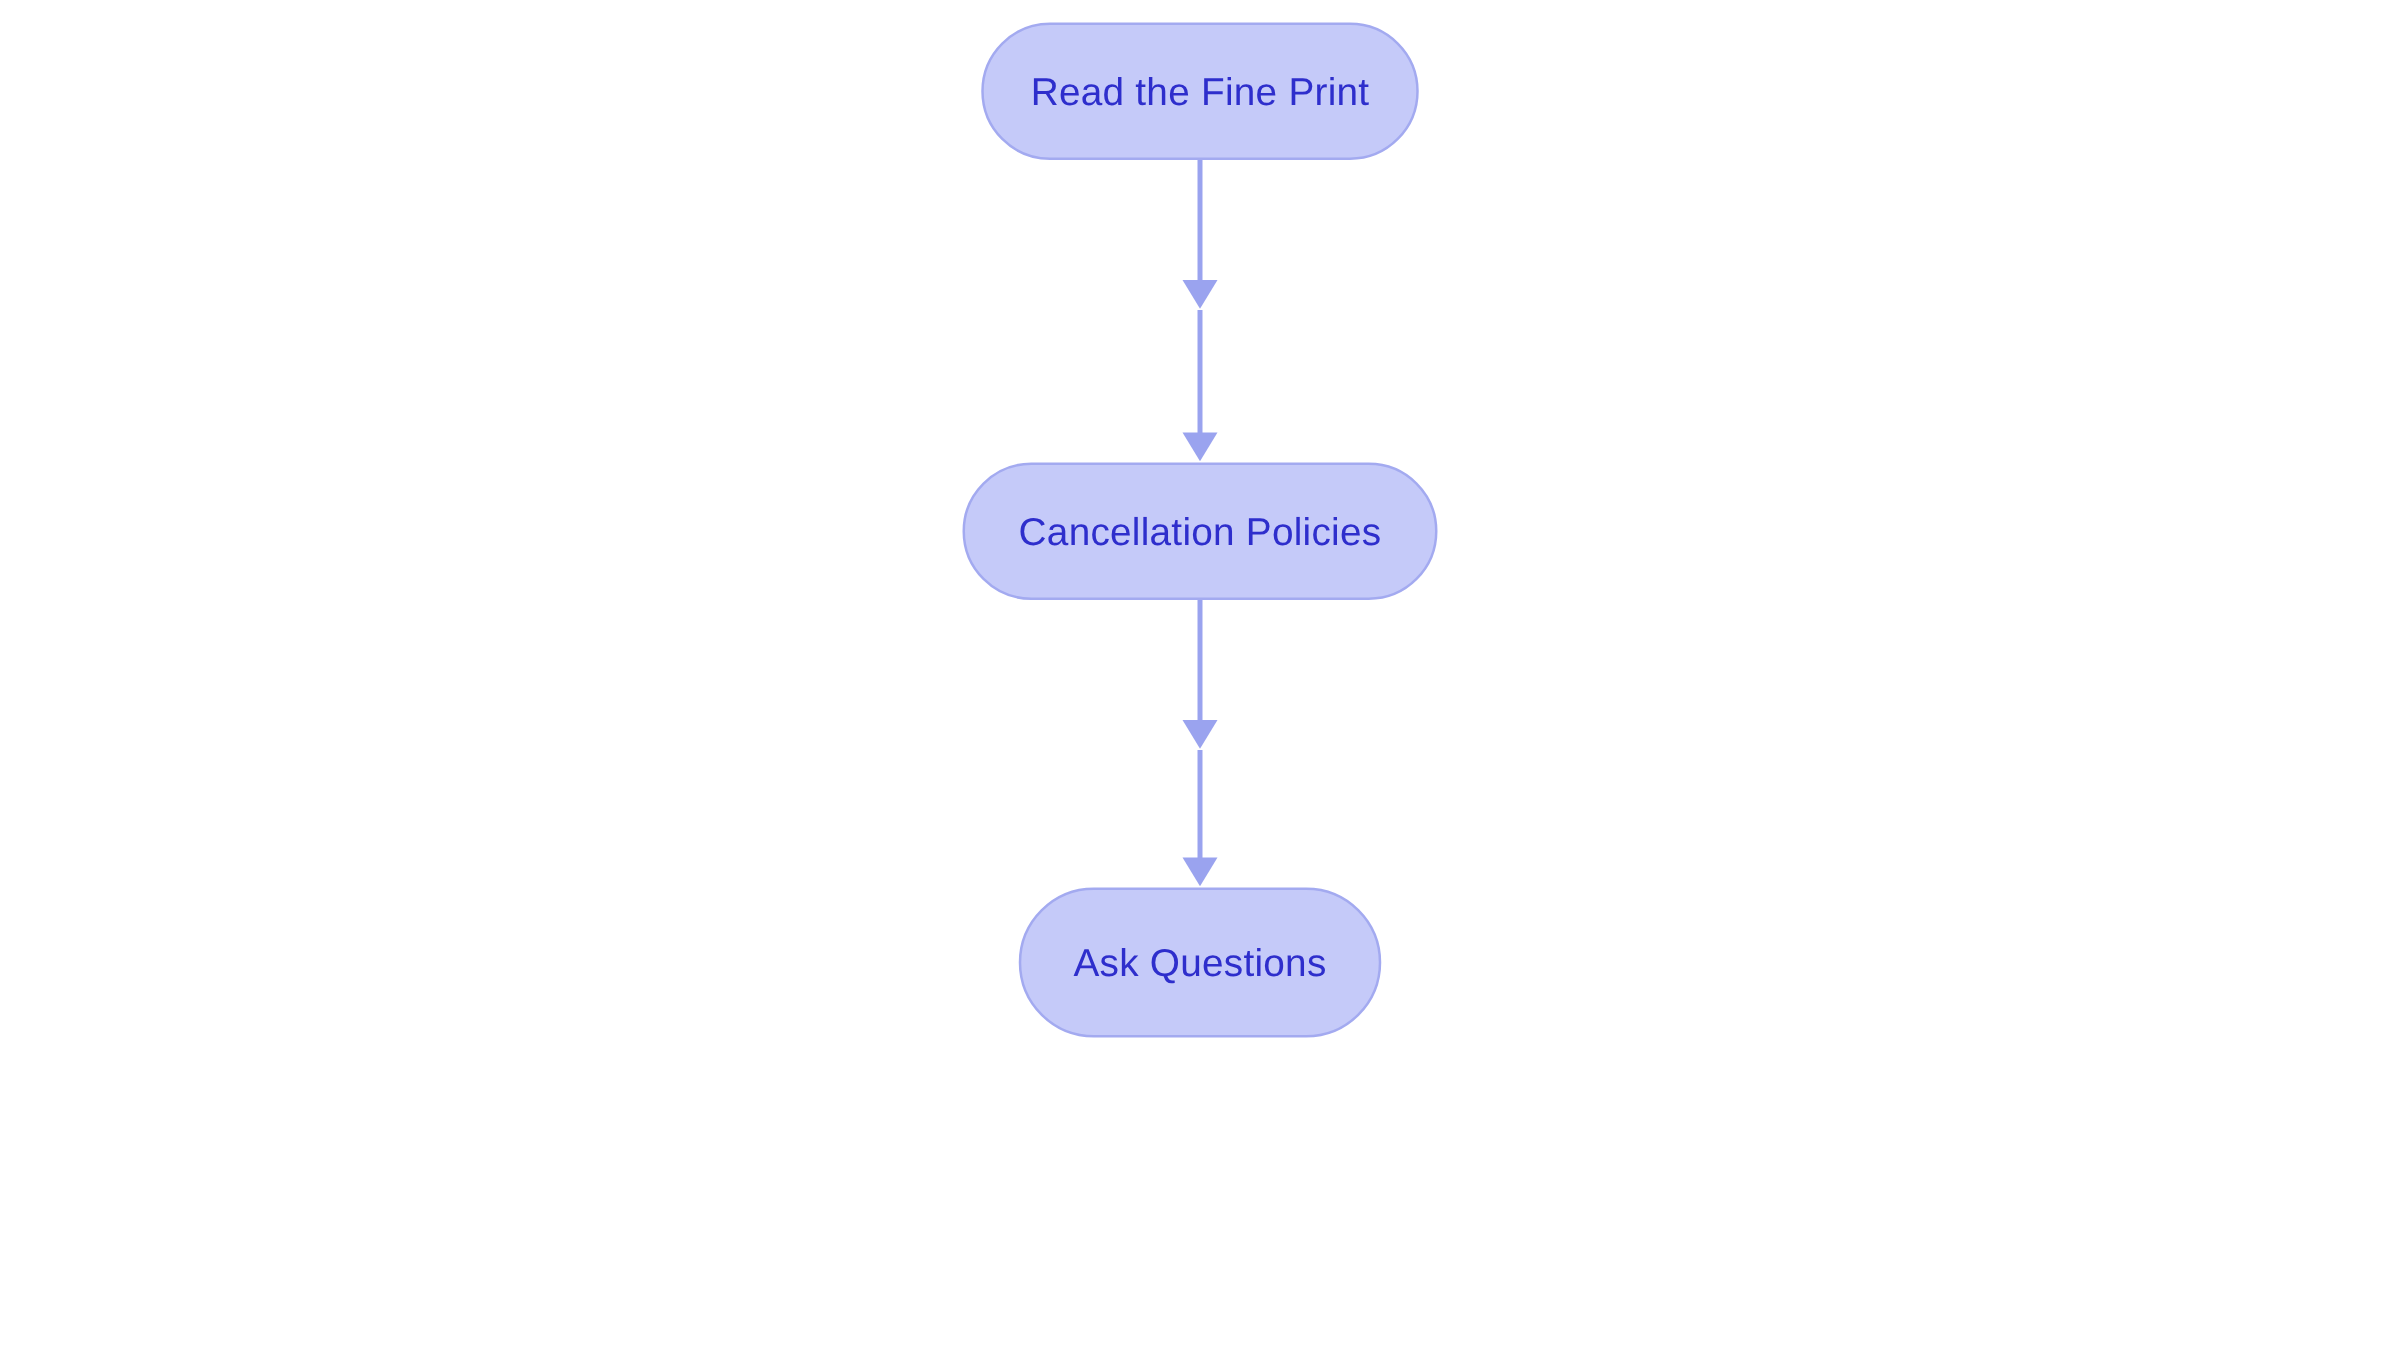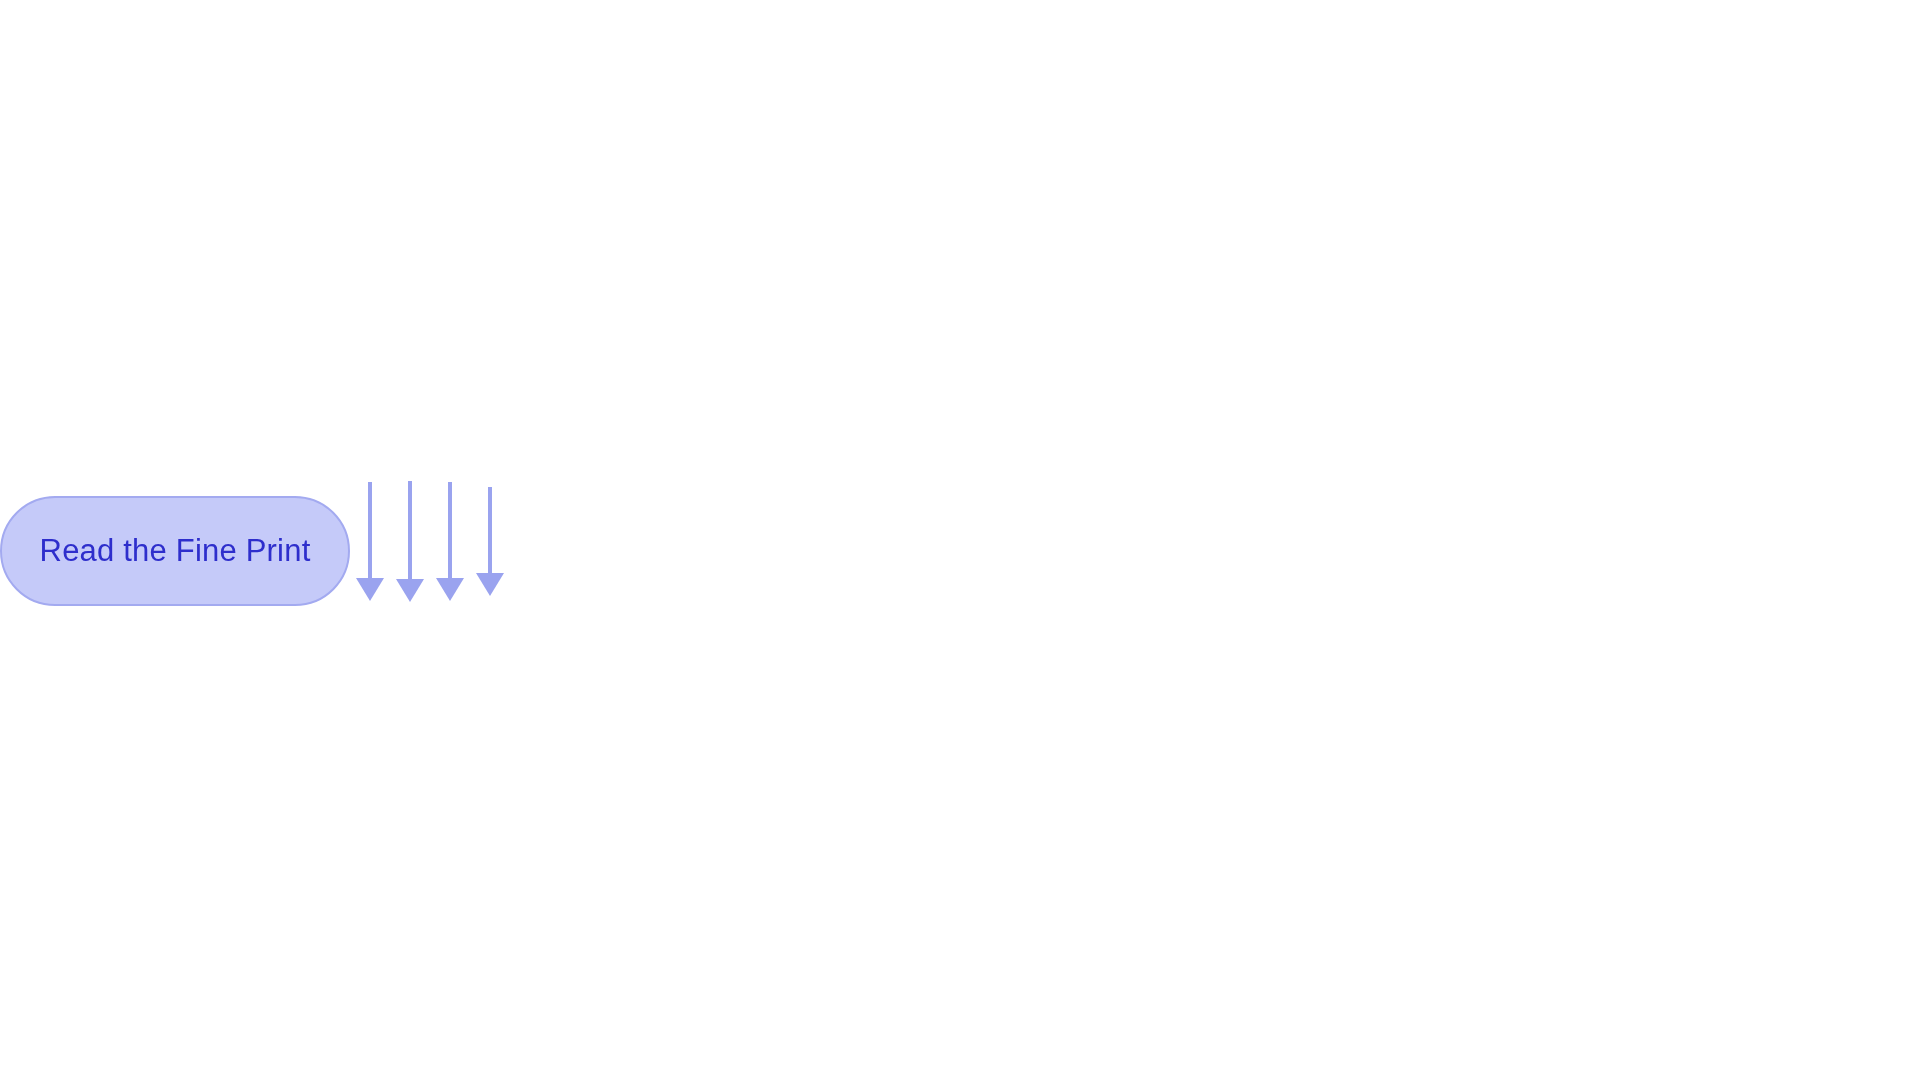--- a/index.html
+++ b/index.html
@@ -18,21 +18,21 @@
     background: #ffffff;
     overflow: hidden;
   }
   .flow-column {
     position: absolute;
     left: 0;
     top: 0;
     width: 1920px;
     height: 1083px;
     display: flex;
-    flex-direction: row;
+    flex-direction: column;
     align-items: center;
     text-align: right;
   }
   .node {
     box-sizing: border-box;
     display: flex;
     align-items: center;
     justify-content: center;
     background: #c5caf9;
     border: 2px solid #a3aaf0;
@@ -91,31 +91,37 @@
     </div>
 
 
     <div class="connector c1">
       <svg width="30" height="122" viewBox="0 0 30 122" aria-hidden="true">
         <line x1="15" y1="0" x2="15" y2="102" stroke="#9aa3ef" stroke-width="4"></line>
         <polygon points="1,98 29,98 15,121" fill="#9aa3ef"></polygon>
       </svg>
     </div>
 
+    <div class="node n2">
+      <span class="node-label">Cancellation Policies</span>
+    </div>
 
     <div class="connector c2">
       <svg width="30" height="120" viewBox="0 0 30 120" aria-hidden="true">
         <line x1="15" y1="0" x2="15" y2="100" stroke="#9aa3ef" stroke-width="4"></line>
         <polygon points="1,96 29,96 15,119" fill="#9aa3ef"></polygon>
       </svg>
     </div>
 
 
     <div class="connector c3">
       <svg width="30" height="110" viewBox="0 0 30 110" aria-hidden="true">
         <line x1="15" y1="0" x2="15" y2="90" stroke="#9aa3ef" stroke-width="4"></line>
         <polygon points="1,86 29,86 15,109" fill="#9aa3ef"></polygon>
       </svg>
     </div>
 
+    <div class="node n4">
+      <span class="node-label">Ask Questions</span>
+    </div>
 
   </div>
 </div>
 
 </body></html>

